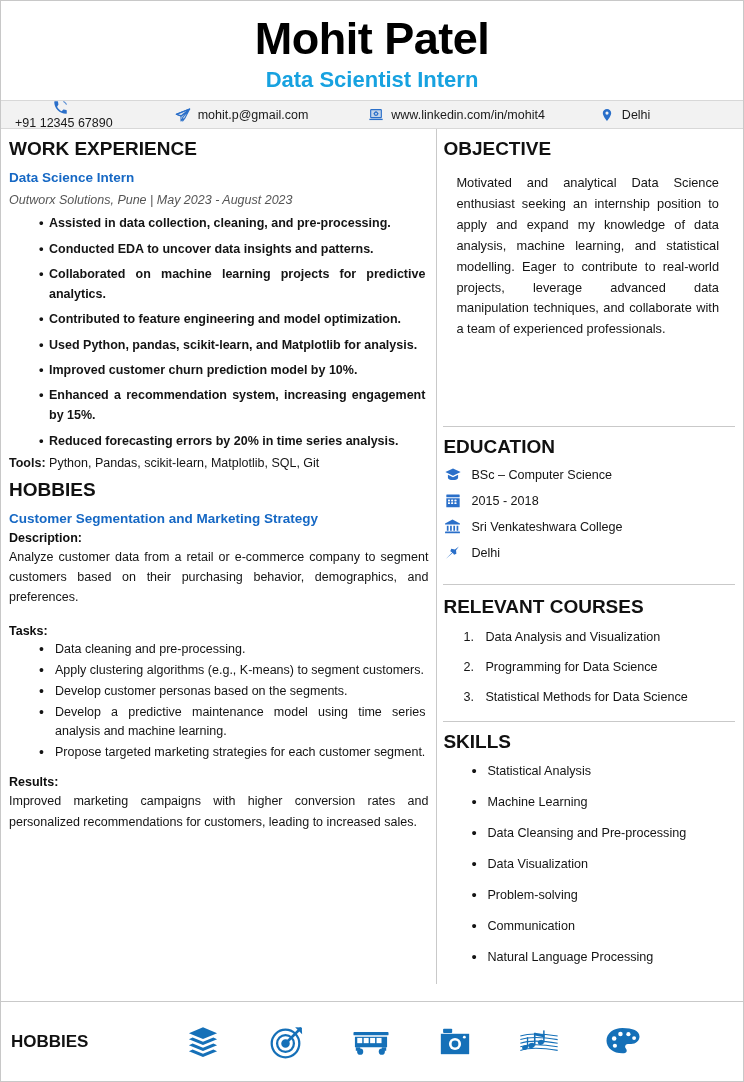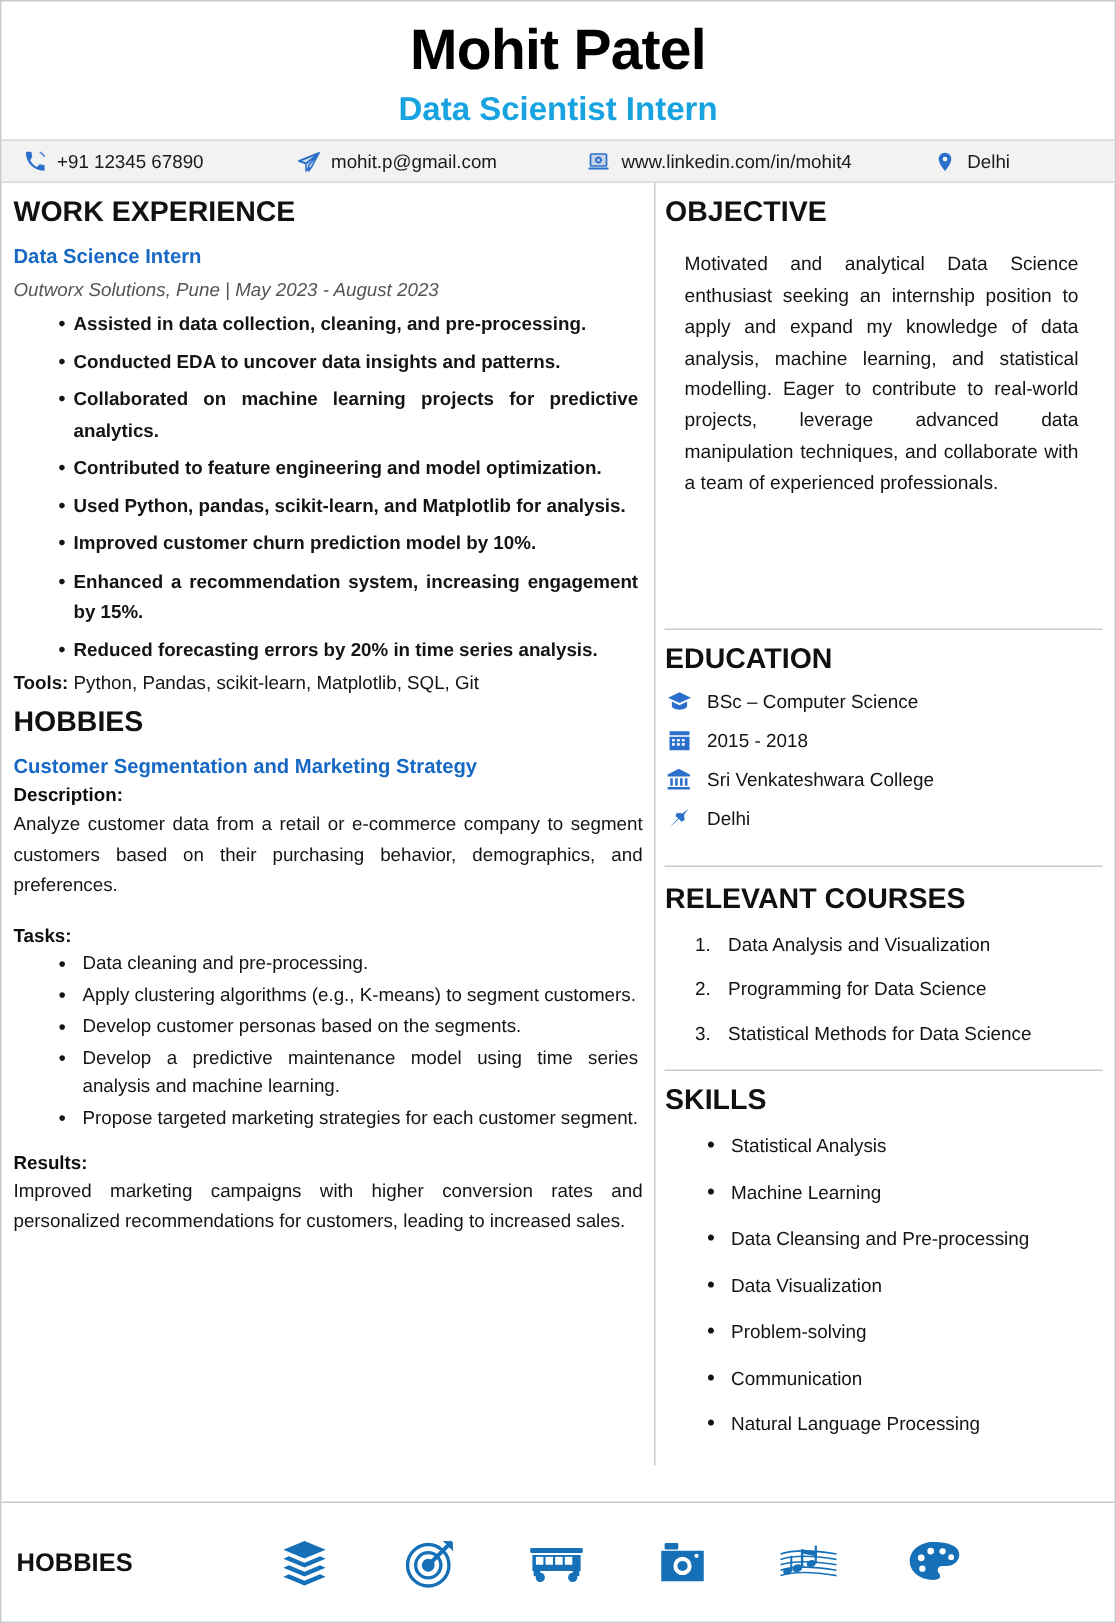--- a/index.html
+++ b/index.html
@@ -17,21 +17,21 @@
     overflow:hidden;
   }
 
   
   .header{
     padding:14px 0 8px 0;
     text-align:center;
     background:#ffffff;
   }
   .name{
-    font-size:38px;
+    font-size:45px;
     font-weight:bold;
     color:#000000;
     letter-spacing:-0.5px;
     line-height:1.05;
     margin:0;
   }
   .role{
     font-size:22px;
     font-weight:bold;
     color:#17a2e0;
@@ -59,21 +59,21 @@
   }
   .contact-item .ci-ico{
     display:inline-flex;
     align-items:center;
     justify-content:center;
     width:16px;height:16px;
     margin-right:7px;
     color:#2a6fc9;
     flex:none;
   }
-  .c-phone{margin-left:4px;}
+  .c-phone{margin-left:4px;flex-direction:column;}
   .c-mail{margin-left:62px;}
   .c-link{margin-left:60px;}
   .c-loc{margin-left:54px;}
 
   
   .columns{
     display:flex;
     align-items:stretch;
     height:855px;
   }

